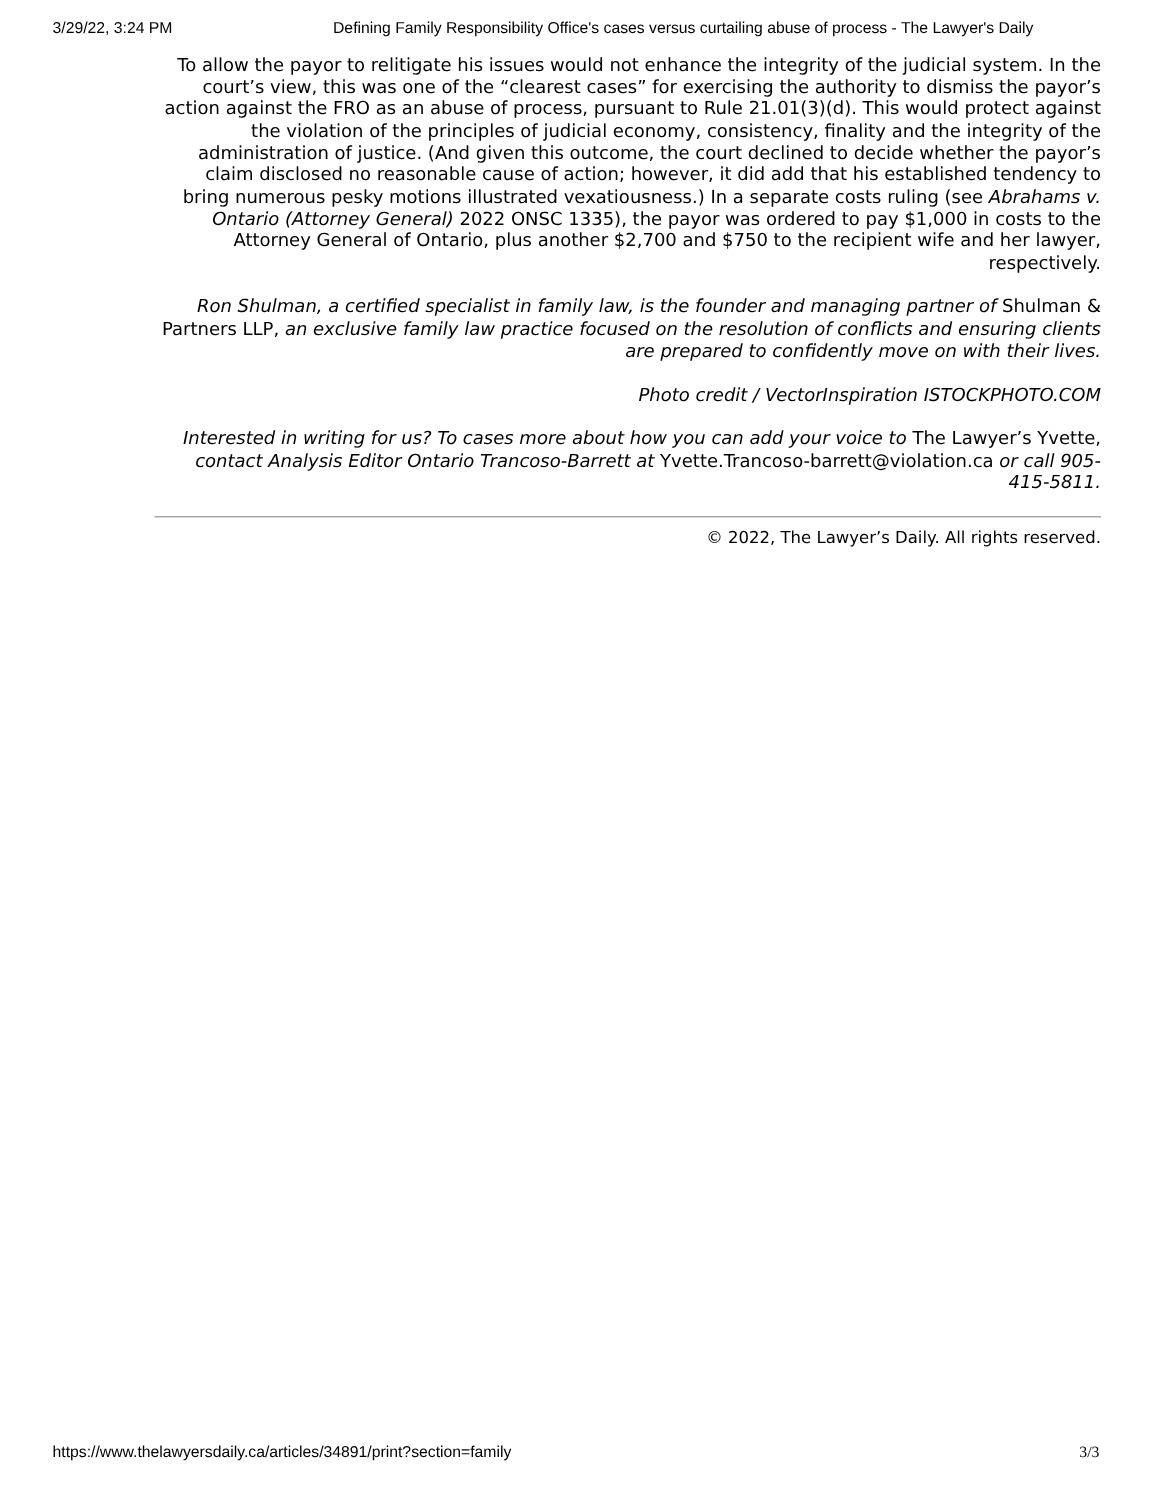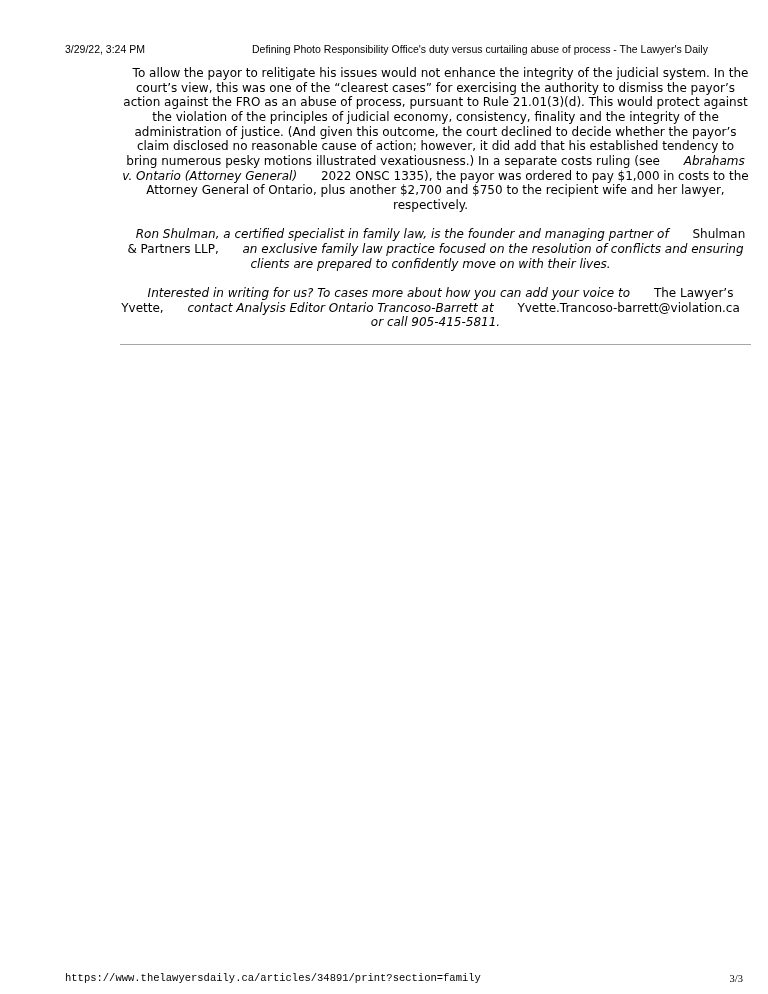--- a/index.html
+++ b/index.html
@@ -1,15 +1,15 @@
 <!DOCTYPE html>
 <html><head>
 <meta charset="utf-8">
 <style>
-  * { margin: 10px; padding: 0; box-sizing: border-box; }
+  * { margin: 0; padding: 0; box-sizing: border-box; }
   html, body { width: 768px; height: 994px; }
   body {
     position: relative;
     background: #ffffff;
     color: #000000;
     font-family: "DejaVu Sans", sans-serif;
     overflow: hidden;
   }
   .print-header-datetime {
     position: absolute;
@@ -22,78 +22,80 @@
   .print-header-title {
     position: absolute;
     left: 222px;
     top: 13px;
     font-family: "Liberation Sans", sans-serif;
     font-size: 10.5px;
     white-space: nowrap;
   }
   .article-content {
     position: absolute;
-    left: 90px;
+    left: 103px;
     top: 36px;
     width: 631px;
     font-size: 12px;
     line-height: 14.66px;
-    text-align: center;
+    text-align: right;
   }
   .article-content p { margin: 0 0 14.66px 0; }
   .italic { font-style: italic; }
   .upright { font-style: normal; }
   .article-divider {
     border: none;
     border-top: 1px solid #a6a6a6;
     margin: 14px 0 7px 0;
   }
   .copyright-line {
     font-size: 11px;
     line-height: 13.5px;
   }
   .print-footer-url {
     position: absolute;
     left: 35px;
     bottom: 20px;
-    font-family: Liberation Mono, monospace;
+    font-family: Liberation Sans, sans-serif;
     font-size: 10.5px;
     white-space: nowrap;
   }
   .print-footer-page {
     position: absolute;
     right: 35px;
     bottom: 20px;
     font-family: Liberation Serif, serif;
     font-size: 10.5px;
     white-space: nowrap;
   }
 </style>
 </head>
 <body>
 
 <div class="print-header-datetime">3/29/22, 3:24 PM</div>
 
-<div class="print-header-title">Defining Photo Responsibility Office's duty versus curtailing abuse of process - The Lawyer's Daily</div>
+<div class="print-header-title">Defining Family Responsibility Office's cases versus curtailing abuse of process - The Lawyer's Daily</div>
 
 <div class="article-content">
 
   <p>
     <span>To allow the payor to relitigate his issues would not enhance the integrity of the judicial system. In the court’s view, this was one of the “clearest cases” for exercising the authority to dismiss the payor’s action against the FRO as an abuse of process, pursuant to Rule 21.01(3)(d). This would protect against the violation of the principles of judicial economy, consistency, finality and the integrity of the administration of justice. (And given this outcome, the court declined to decide whether the payor’s claim disclosed no reasonable cause of action; however, it did add that his established tendency to bring numerous pesky motions illustrated vexatiousness.) In a separate costs ruling (see </span><span class="italic">Abrahams v. Ontario (Attorney General)</span><span> 2022 ONSC 1335), the payor was ordered to pay $1,000 in costs to the Attorney General of Ontario, plus another $2,700 and $750 to the recipient wife and her lawyer, respectively.</span>
   </p>
 
   <p>
     <span class="italic">Ron Shulman, a certified specialist in family law, is the founder and managing partner of </span><span class="upright">Shulman &amp; Partners LLP,</span><span class="italic"> an exclusive family law practice focused on the resolution of conflicts and ensuring clients are prepared to confidently move on with their lives.</span>
   </p>
 
+  <p class="italic">Photo credit / VectorInspiration ISTOCKPHOTO.COM</p>
 
   <p>
     <span class="italic">Interested in writing for us? To cases more about how you can add your voice to </span><span class="upright">The Lawyer’s Yvette,</span><span class="italic"> contact Analysis Editor Ontario Trancoso-Barrett at </span><span class="upright">Yvette.Trancoso-barrett@violation.ca</span><span class="italic"> or call 905-415-5811.</span>
   </p>
 
   <hr class="article-divider">
 
+  <p class="copyright-line">© 2022, The Lawyer’s Daily. All rights reserved.</p>
 
 </div>
 
 <div class="print-footer-url">https://www.thelawyersdaily.ca/articles/34891/print?section=family</div>
 
 <div class="print-footer-page">3/3</div>
 
 </body></html>

